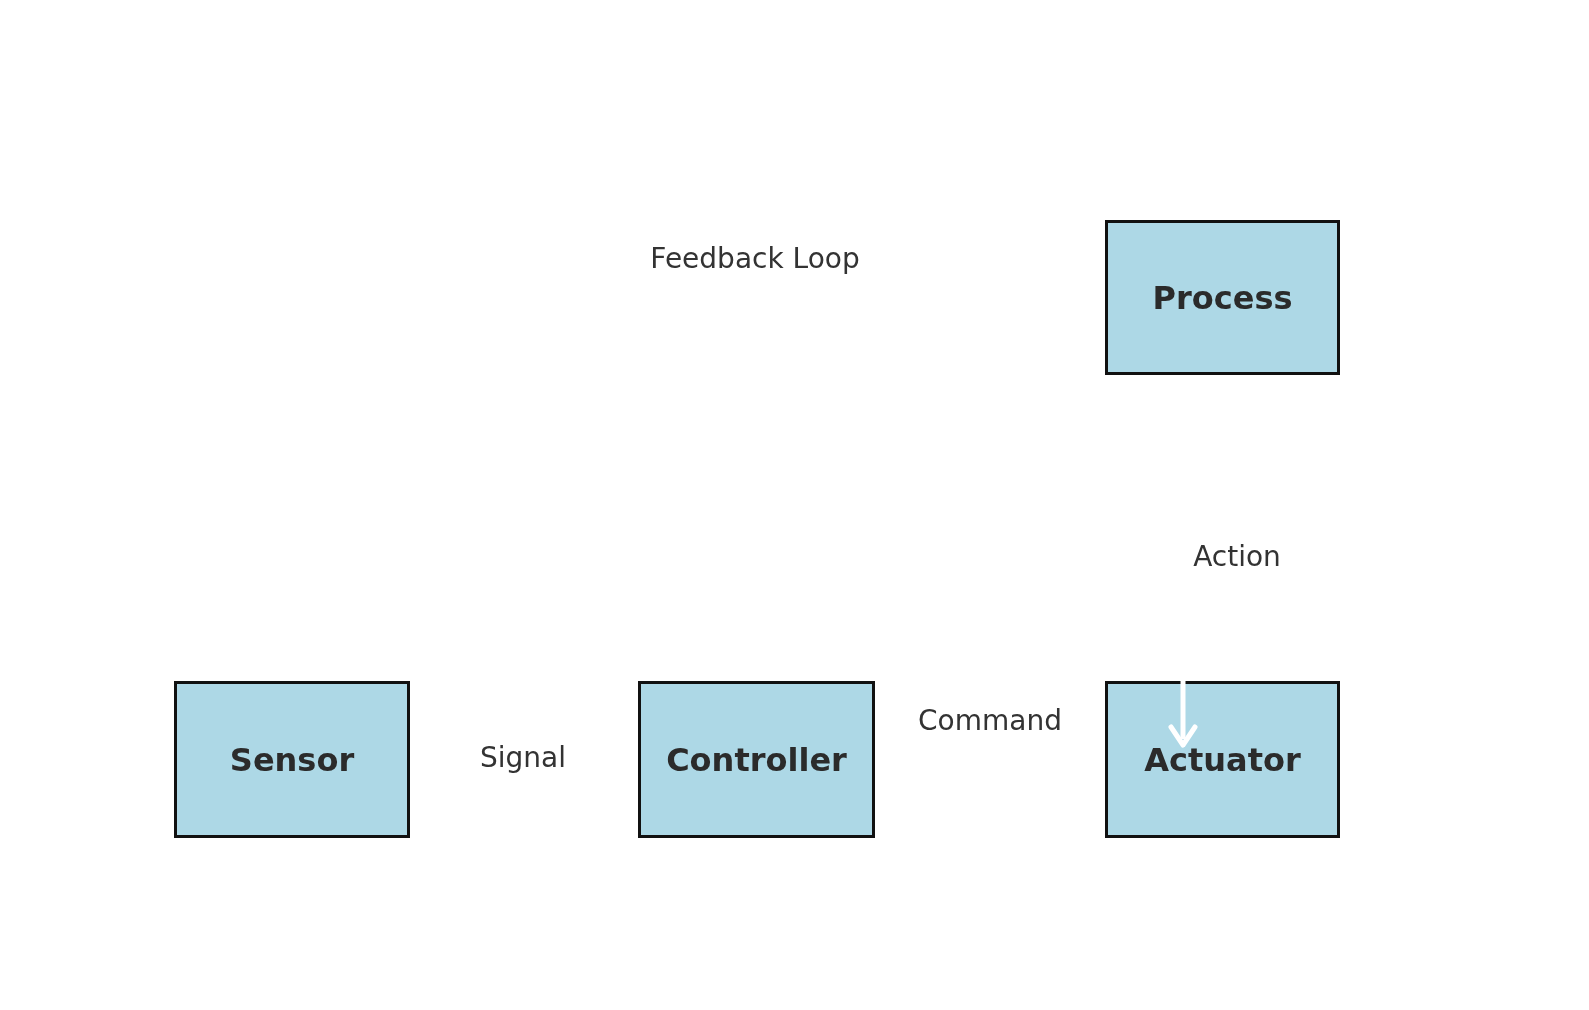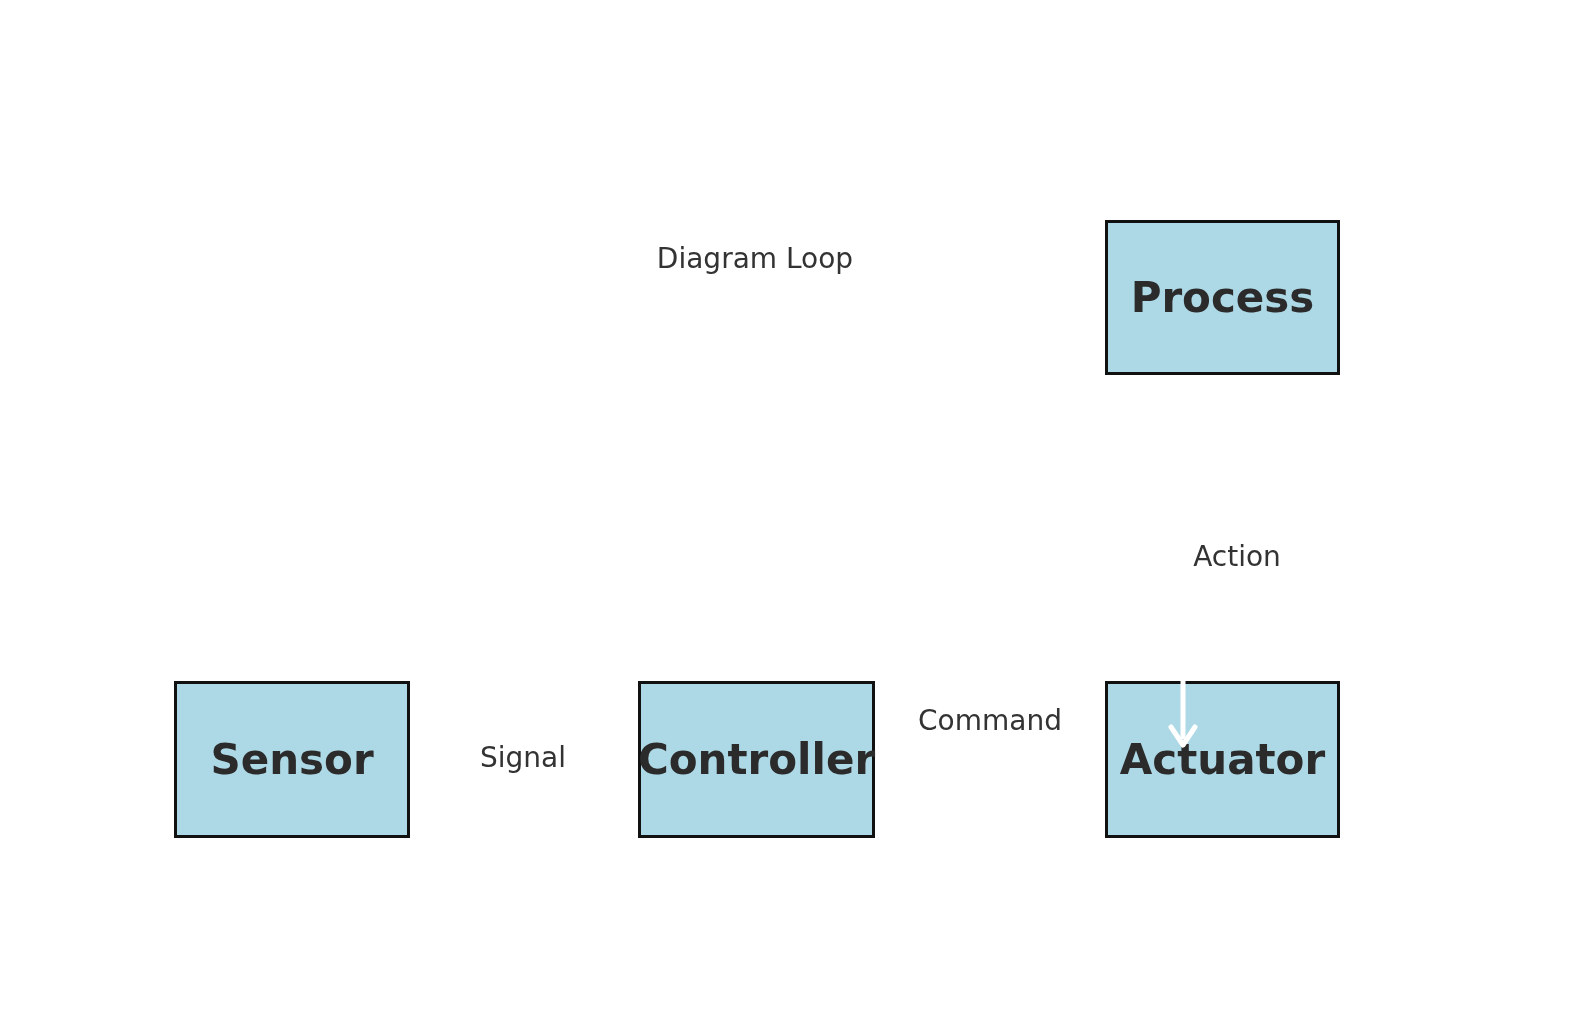--- a/index.html
+++ b/index.html
@@ -32,21 +32,21 @@
   }
   .node {
     position: absolute;
     background: var(--box-fill);
     border: 3px solid var(--box-border);
     display: flex;
     align-items: center;
     justify-content: center;
   }
   .node .node-label {
-    font-size: 42px;
+    font-size: 32px;
     font-weight: bold;
     color: var(--text-dark);
   }
   .node-process    { left: 1105px; top: 220px; width: 235px; height: 155px; }
   .node-sensor     { left: 174px;  top: 681px; width: 236px; height: 157px; }
   .node-controller { left: 638px;  top: 681px; width: 237px; height: 157px; }
   .node-actuator   { left: 1105px; top: 681px; width: 235px; height: 157px; }
   .edge-label {
     position: absolute;
     transform: translateX(-50%);
@@ -68,21 +68,21 @@
     z-index: 5;           
     pointer-events: none;
   }
 </style>
 </head>
 <body>
 
 <div class="canvas">
 
 
-  <div class="edge-label label-feedback">Diagram Loop</div>
+  <div class="edge-label label-feedback">Feedback Loop</div>
 
   <div class="edge-label label-action">Action</div>
 
   <div class="edge-label label-signal">Signal</div>
 
   <div class="edge-label label-command">Command</div>
 
   <div class="node node-process">
     <span class="node-label">Process</span>
   </div>

